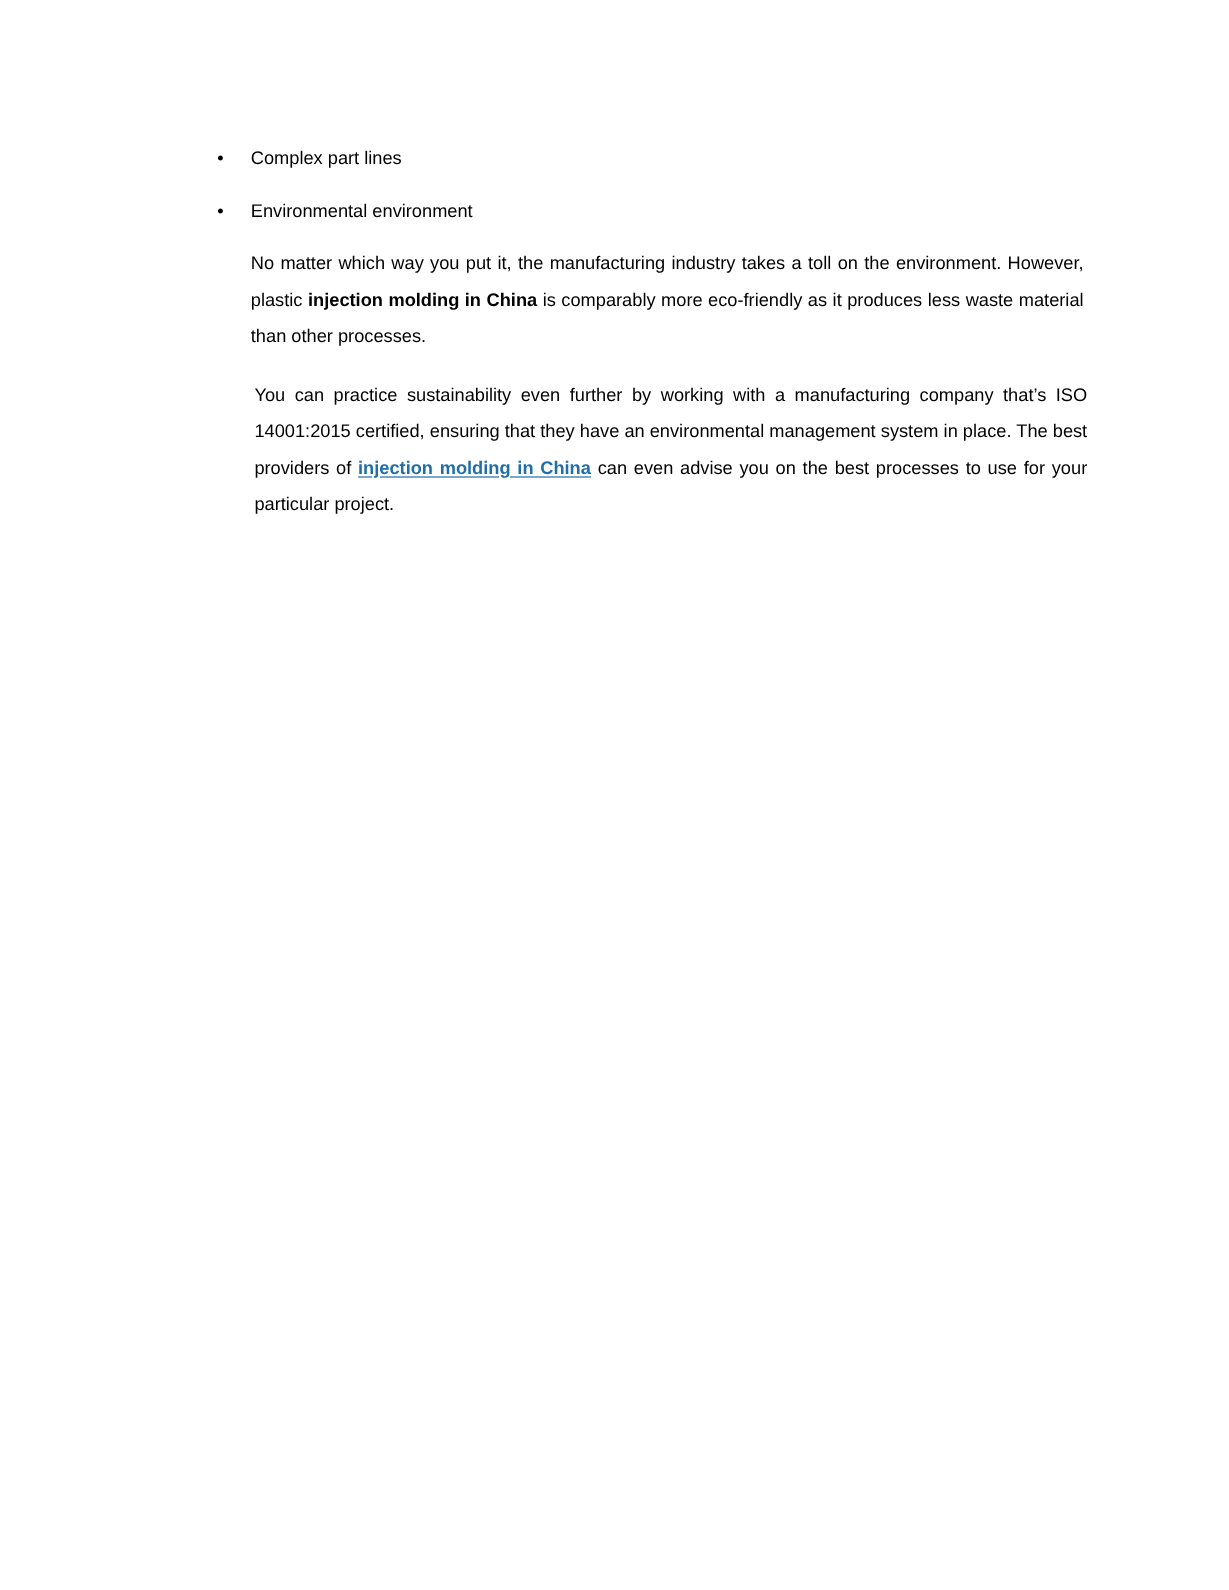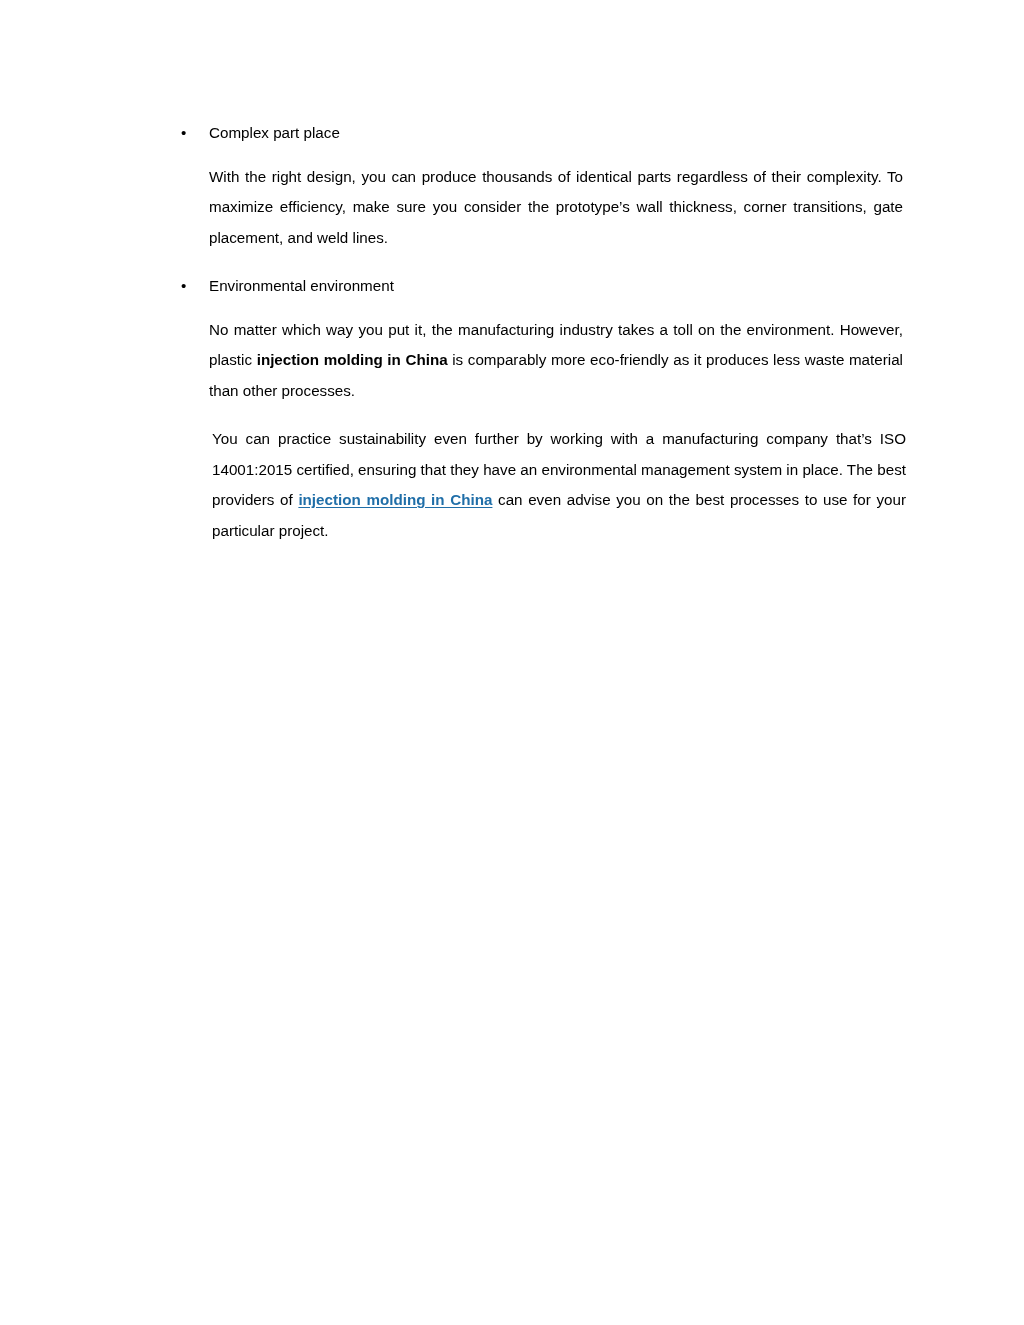--- a/index.html
+++ b/index.html
@@ -80,24 +80,23 @@
   }
 </style>
 </head>
 <body>
 
 <div class="page">
   <div class="content">
 
     <div class="bullet-item">
       <span class="bullet-dot">•</span>
-      <span class="bullet-label">Complex part place</span>
+      <span class="bullet-label">Complex part lines</span>
     </div>
 
-    <p class="body-para para-gap-large">With the right design, you can produce thousands of identical parts regardless of their complexity. To maximize efficiency, make sure you consider the prototype’s wall thickness, corner transitions, gate placement, and weld lines.</p>
 
     <div class="bullet-item">
       <span class="bullet-dot">•</span>
       <span class="bullet-label">Environmental environment</span>
     </div>
 
     <p class="body-para para-gap-large"><span>No matter which way you put it, the manufacturing industry takes a toll on the environment. However, plastic </span><span class="strong-text">injection molding in China</span><span> is comparably more eco-friendly as it produces less waste material than other processes.</span></p>
 
     <p class="body-para"><span>You can practice sustainability even further by working with a manufacturing company that’s ISO 14001:2015 certified, ensuring that they have an environmental management system in place. The best providers of </span><a class="doc-link">injection molding in China</a><span> can even advise you on the best processes to use for your particular project.</span></p>
 

